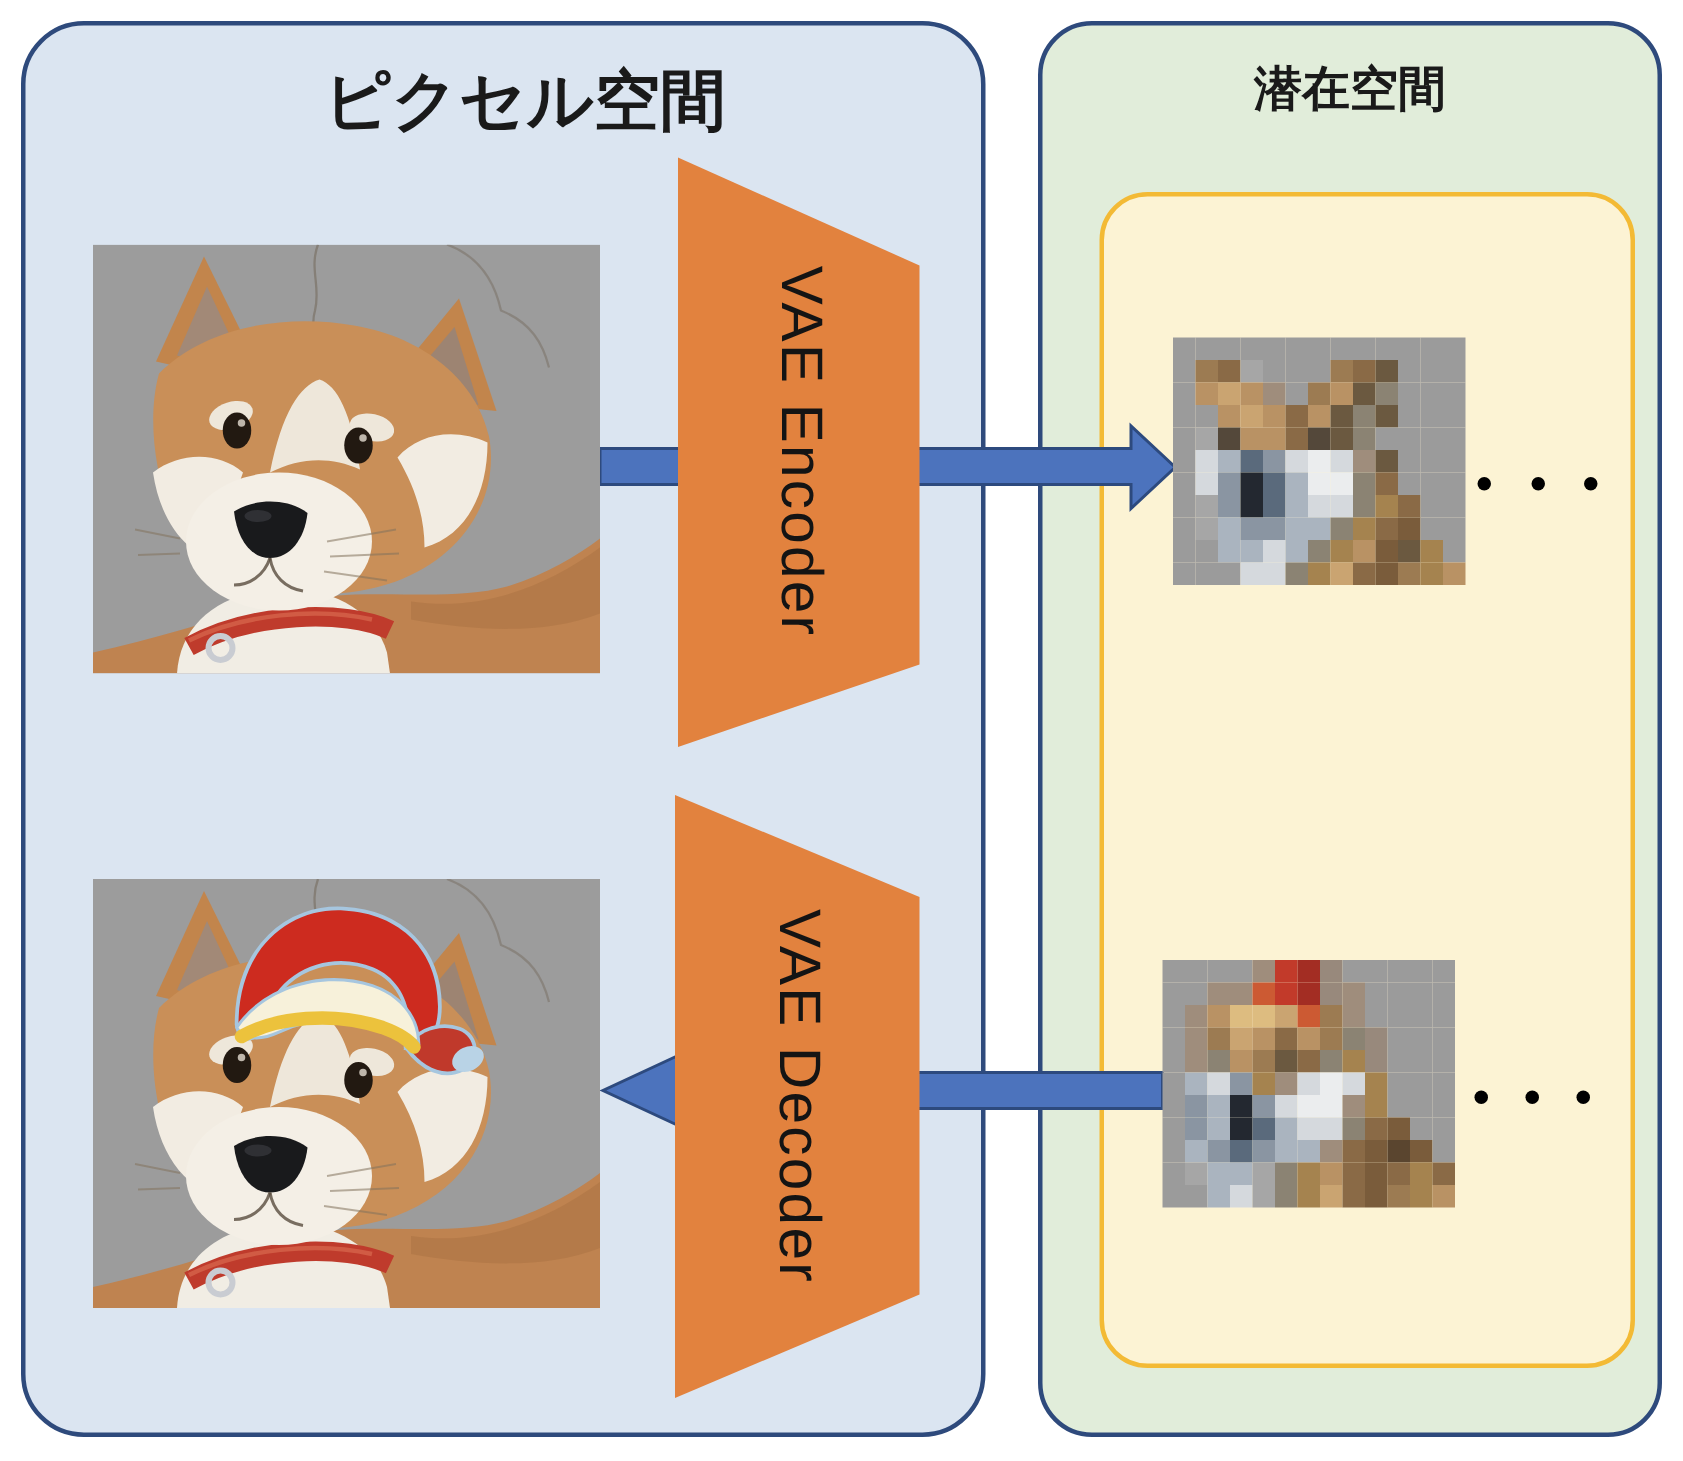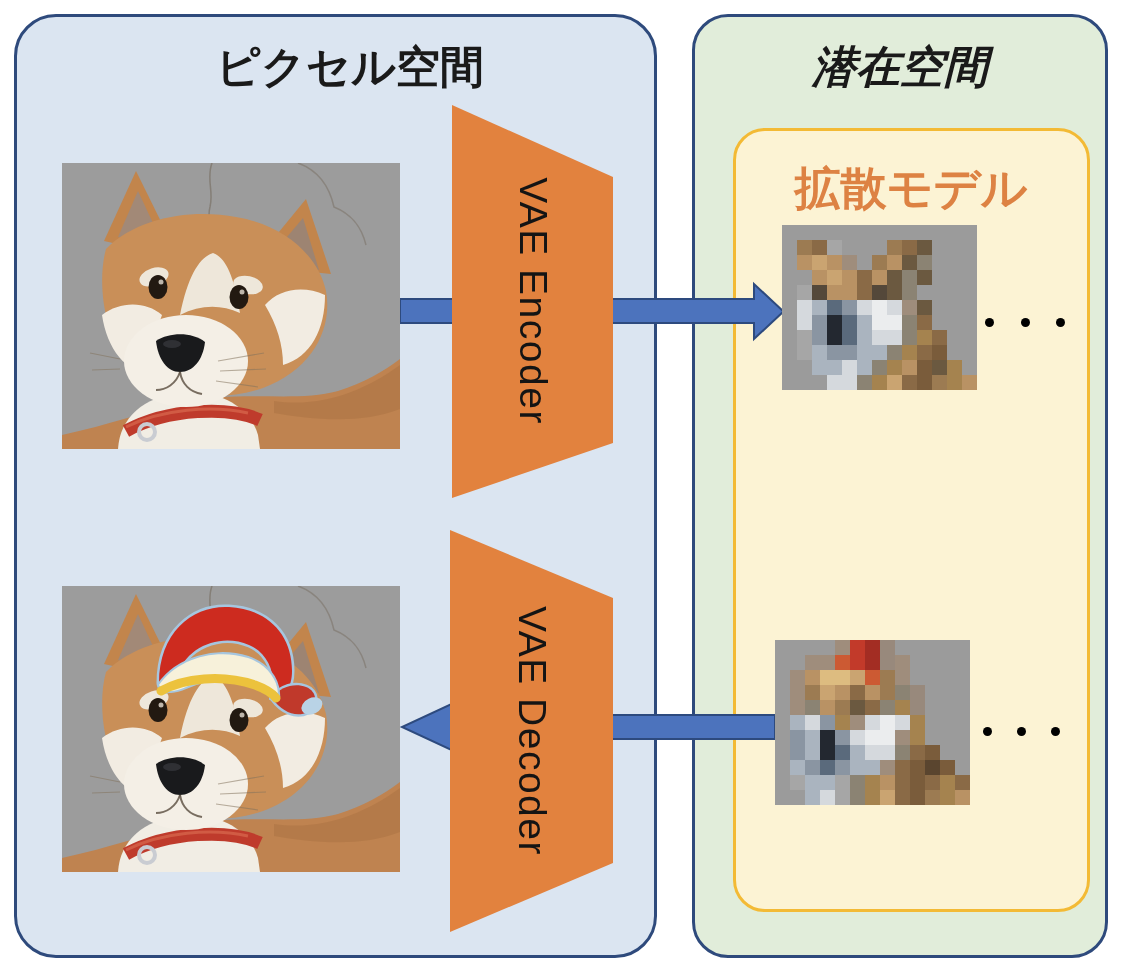--- a/index.html
+++ b/index.html
@@ -43,21 +43,21 @@
   .title {
     position: absolute;
     transform: translateX(-50%);
     white-space: nowrap;
     font-weight: 600;
     color: var(--text-black, #1a1a1a);
     z-index: 6;
     margin: 0;
   }
   .pixel-title  { left: 350px; top: 38px; font-size: 44px; }
-  .latent-title { left: 900px; top: 38px; font-size: 44px; font-style: italic; }
+  .latent-title { left: 900px; top: 38px; font-size: 32px; }
   .diffusion-title {
     left: 911px; top: 158px; font-size: 46px;
     color: var(--diffusion-title-orange, #dd8243);
   }
 
   
   .layer {
     position: absolute; left: 0; top: 0;
     width: 1122px; height: 974px;
     pointer-events: none;
@@ -199,21 +199,20 @@
     <path d="M775,715 L460,715 L460,700 L402,727 L460,754 L460,739 L775,739 Z" fill="var(--arrow-blue, #4c73bd)" stroke="var(--arrow-blue-edge, #2d4a7e)" stroke-width="2"></path>
   </svg>
 
   <svg class="layer layer-shapes" viewBox="0 0 1122 974">
     <polygon points="452,105 613,177 613,443 452,498" fill="var(--vae-shape-orange, #e2823e)"></polygon>
     <polygon points="450,530 613,598 613,863 450,932" fill="var(--vae-shape-orange, #e2823e)"></polygon>
   </svg>
 
   <h1 class="title pixel-title">ピクセル空間</h1>
   <h1 class="title latent-title">潜在空間</h1>
-  <h2 class="title diffusion-title">拡散モデル</h2>
 
   <div class="vae-label vae-label-enc">VAE Encoder</div>
   <div class="vae-label vae-label-dec">VAE Decoder</div>
 
   <figure class="photo photo-input">
     <svg width="338" height="286" viewBox="0 0 338 286">
       <use href="#shiba"></use>
     </svg>
   </figure>
   <figure class="photo photo-output">

